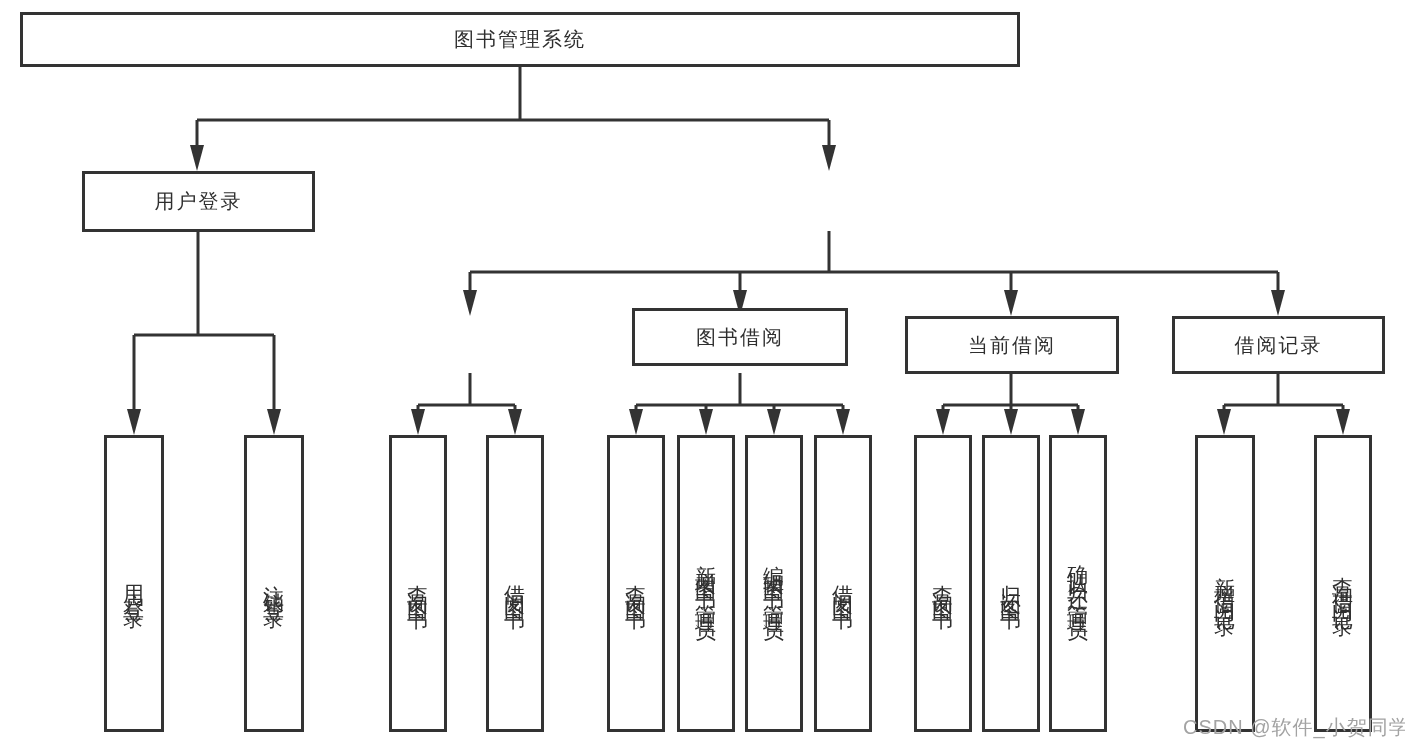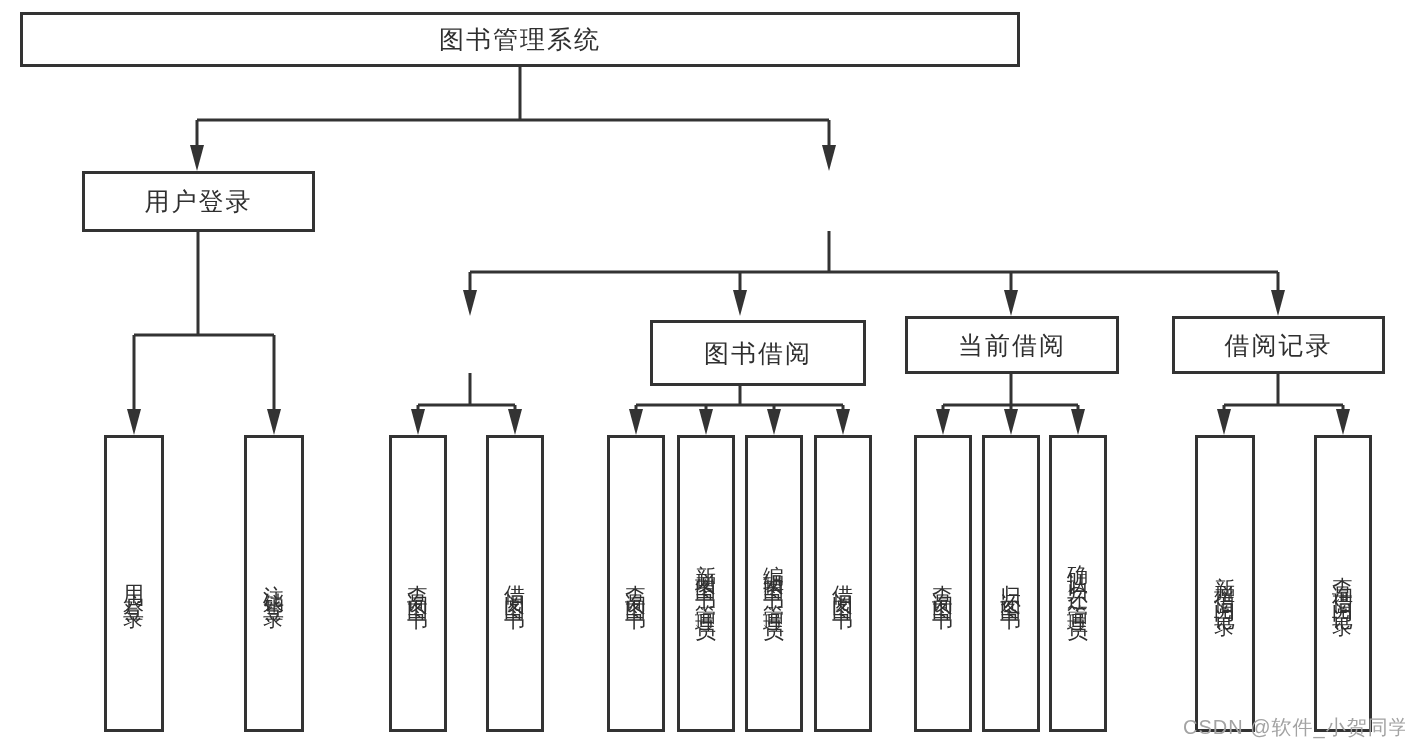--- a/index.html
+++ b/index.html
@@ -14,34 +14,34 @@
   .box {
     position:absolute;
     border:3px solid #333333;
     background:#ffffff;
     box-sizing:border-box;
     display:flex;
     align-items:center;
     justify-content:center;
     color:#2f2f2f;
   }
-  .h  { font-size:25px; letter-spacing:2px; white-space:nowrap; }
+  .h  { font-size:20px; letter-spacing:2px; white-space:nowrap; }
   .v  {
     writing-mode:vertical-rl;
     text-orientation:mixed;
     font-size:21px;
     letter-spacing:8px;
     line-height:1;
   }
   
   .n-root        { left:20px;   top:12px;  width:1000px; height:55px; }
   .n-login       { left:82px;   top:171px; width:233px;  height:61px; }
   .n-bookmgmt    { left:711px;  top:171px; width:236px;  height:61px; }
   .n-newbook     { left:362px;  top:316px; width:216px;  height:58px; }
-  .n-bookborrow  { left:632px;  top:320px; width:216px;  height:66px;margin-left:18px; }
+  .n-bookborrow  { left:632px;  top:308px; width:216px;  height:58px; }
   .n-curborrow   { left:905px;  top:316px; width:214px;  height:58px; }
   .n-records     { left:1172px; top:316px; width:213px;  height:58px; }
   .leaf          { top:435px; height:297px; }
   .n-l-login     { left:104px;  width:60px; }
   .n-l-logout    { left:244px;  width:60px; }
   .n-l-query1    { left:389px;  width:58px; }
   .n-l-borrow1   { left:486px;  width:58px; }
   .n-l-query2    { left:607px;  width:58px; }
   .n-l-addbook   { left:677px;  width:58px; }
   .n-l-editbook  { left:745px;  width:58px; }

